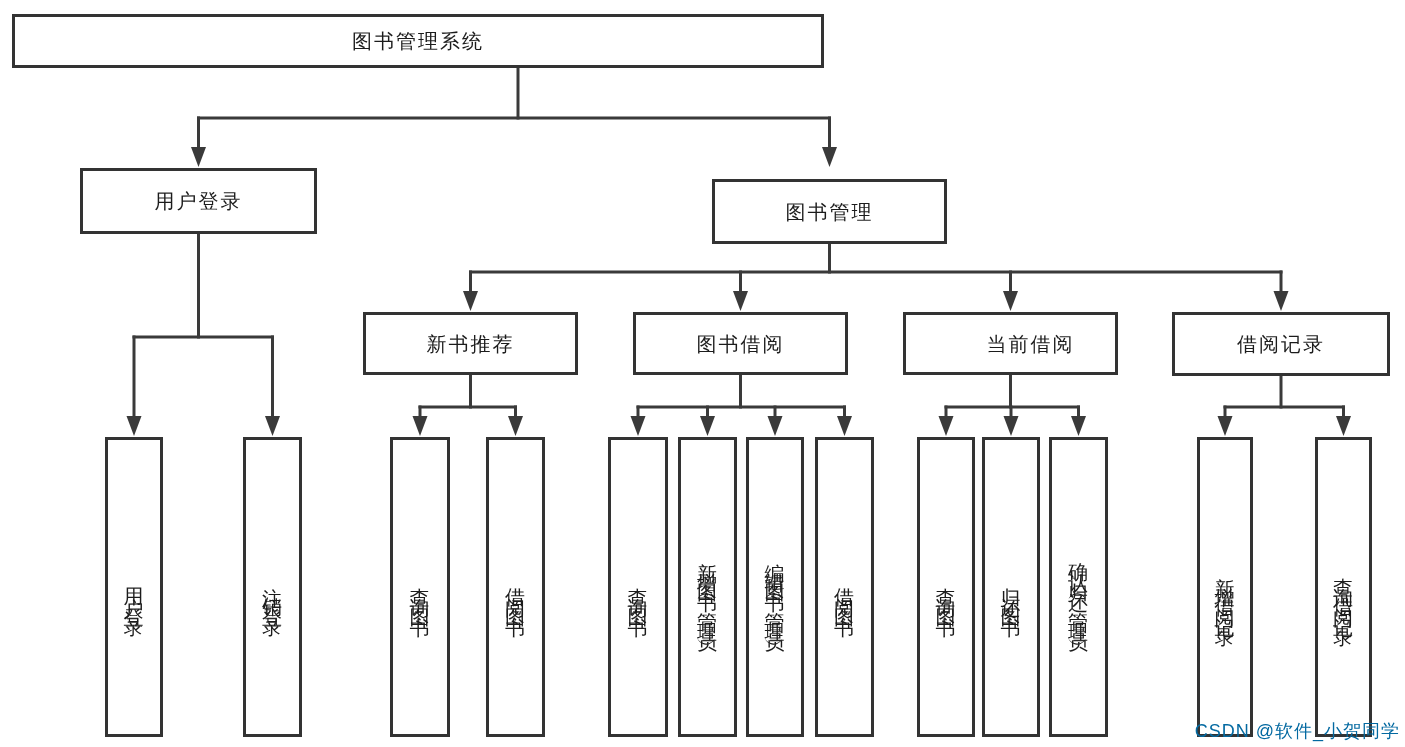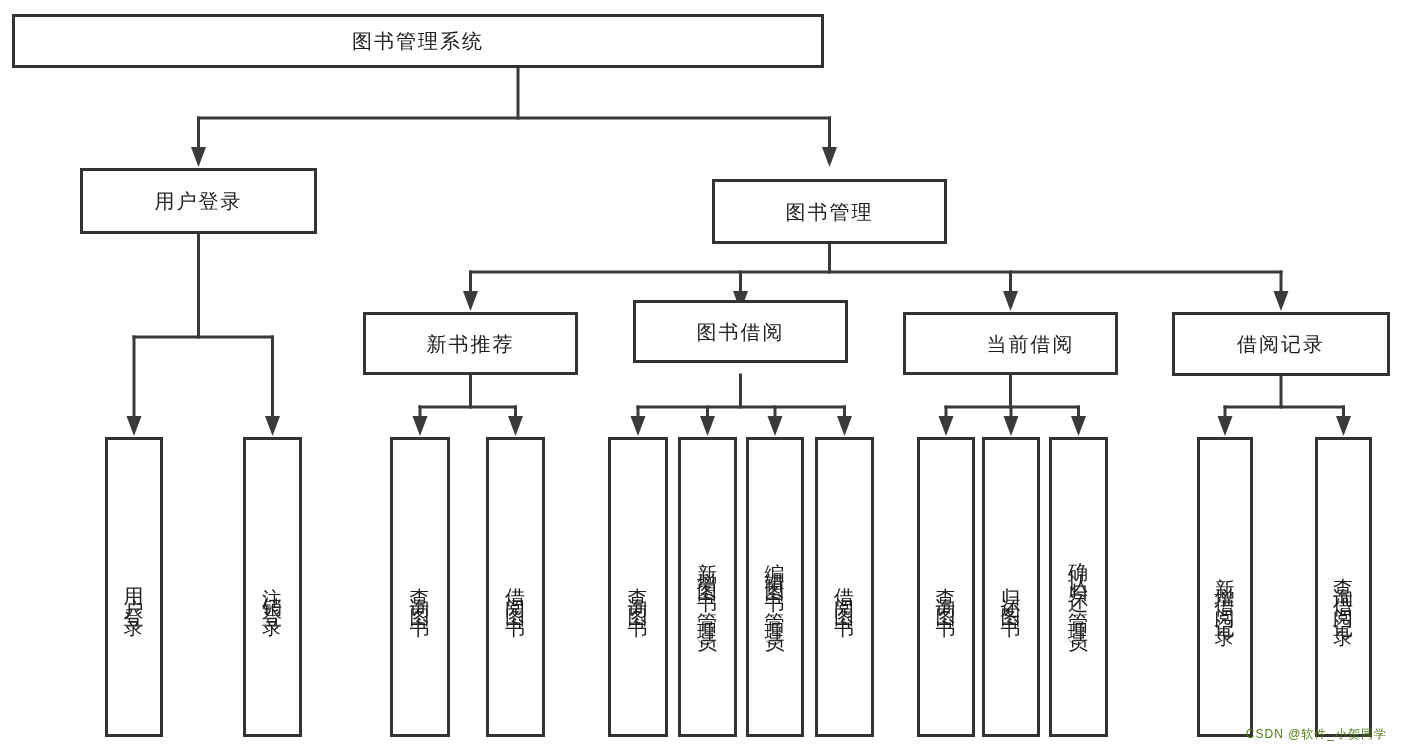--- a/index.html
+++ b/index.html
@@ -36,24 +36,24 @@
   }
   .node.v .label {
     writing-mode: vertical-rl;
     text-orientation: mixed;
     letter-spacing: 10px;
     white-space: normal;
     margin-bottom: -10px;
   }
   .watermark {
     position: absolute;
-    right: 18px;
+    right: 5px;
     bottom: 4px;
-    font-size: 12px;
-    color: #4d7c0f;
+    font-size: 18px;
+    color: #0369a1;
     letter-spacing: 1px;
     z-index: 5;
   }
 </style>
 </head>
 <body>
 
 <div class="stage">
   <svg class="connectors" id="connectors" xmlns="http://www.w3.org/2000/svg" viewBox="0 0 1405 747">
       <line x1="518" y1="68" x2="518" y2="118" stroke="#3a3a3a" stroke-width="3" stroke-linecap="square"></line>
@@ -115,21 +115,21 @@
       </div>
       <div class="node" style="left: 80px; top: 168px; width: 237px; height: 66px;">
         <span class="label">用户登录</span>
       </div>
       <div class="node" style="left: 712px; top: 168px; width: 235px; height: 65px; margin-top: 11px;">
         <span class="label">图书管理</span>
       </div>
       <div class="node" style="left: 363px; top: 312px; width: 215px; height: 63px;">
         <span class="label">新书推荐</span>
       </div>
-      <div class="node" style="left: 633px; top: 300px; width: 215px; height: 63px;">
+      <div class="node" style="left: 633px; top: 312px; width: 215px; height: 63px;">
         <span class="label">图书借阅</span>
       </div>
       <div class="node" style="left: 903px; top: 312px; width: 215px; height: 63px; padding-left: 40px;">
         <span class="label">当前借阅</span>
       </div>
       <div class="node" style="left: 1172px; top: 312px; width: 218px; height: 64px;">
         <span class="label">借阅记录</span>
       </div>
       <div class="node v" style="left: 105px; top: 437px; width: 58px; height: 300px;">
         <span class="label">用户登录</span>

